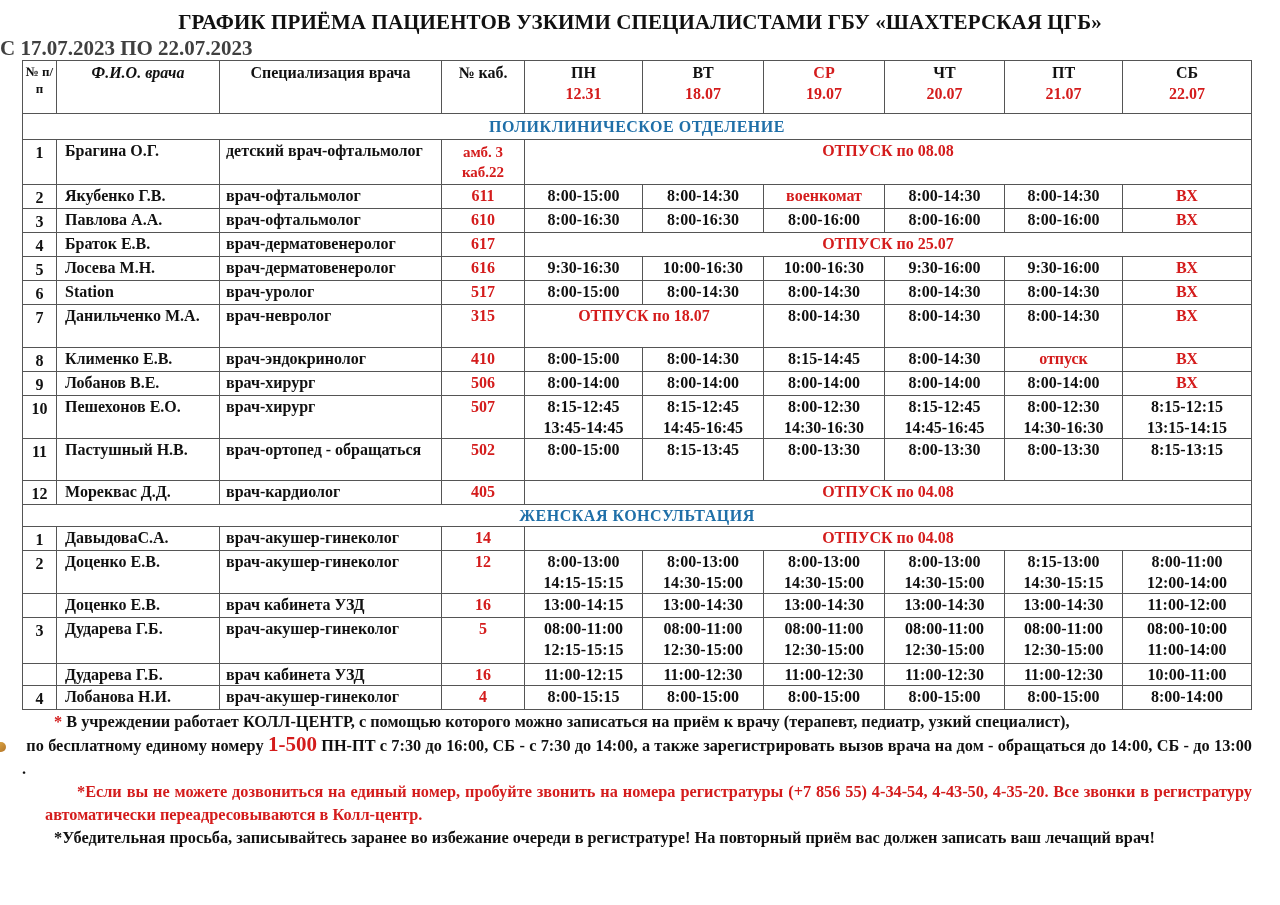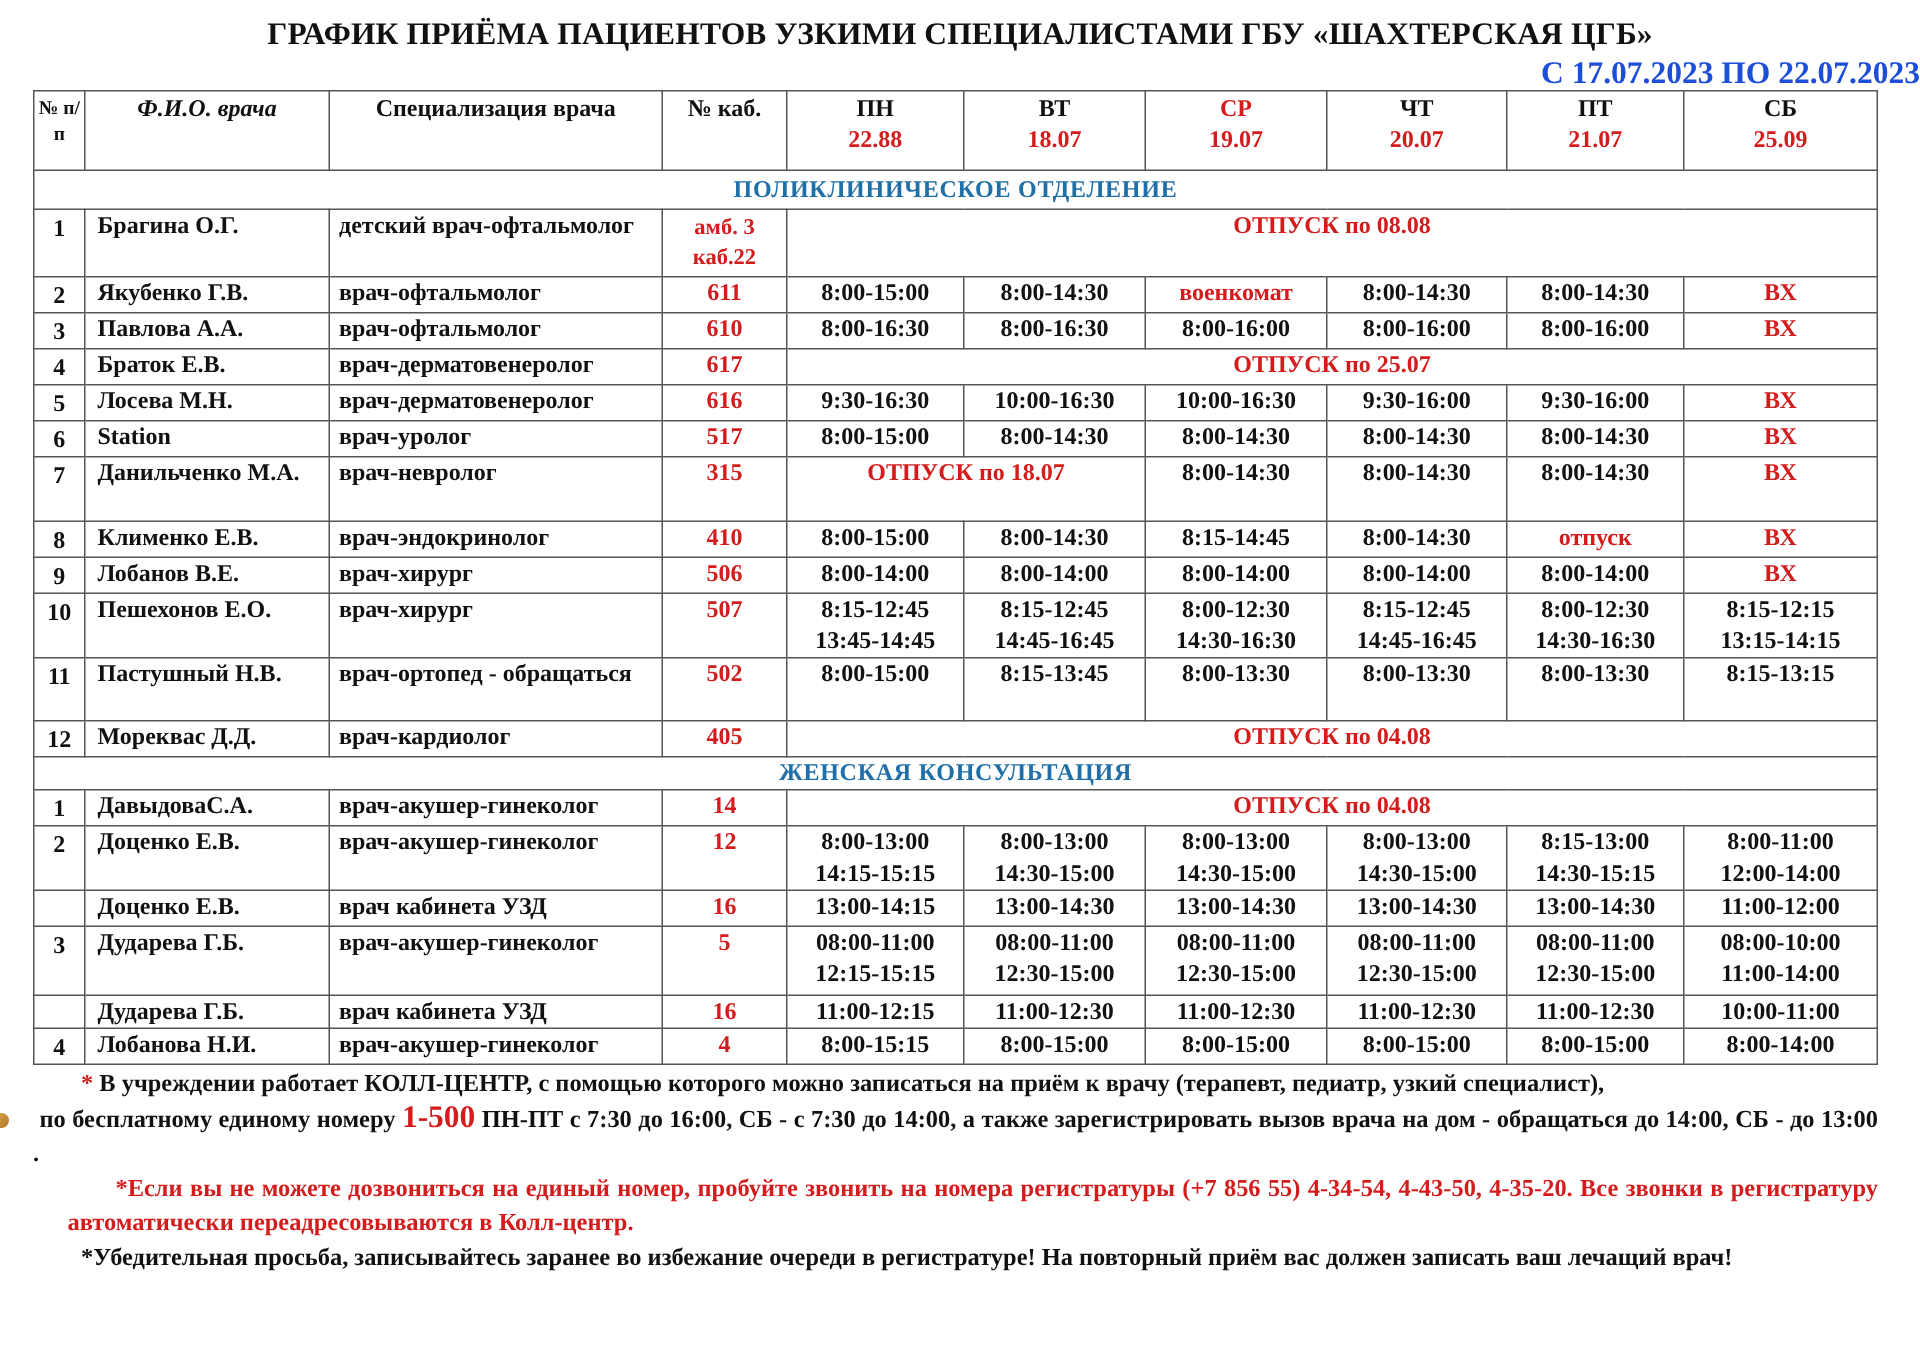--- a/index.html
+++ b/index.html
@@ -1,19 +1,19 @@
 <!DOCTYPE html>
 <html><head>
 <meta charset="utf-8">
 <style>
   html, body { margin: 0; padding: 0; background: #ffffff; }
   body { width: 1280px; height: 905px; position: relative; overflow: hidden;
          font-family: "Liberation Serif", serif; color: #111; font-weight: bold; }
   .title { position: absolute; left: 0; width: 1280px; text-align: center; font-size: 21px; top: 10px; letter-spacing: 0.1px; }
-  .subtitle { position: absolute; left: 0; width: 1280px; text-align: right; font-size: 21px; top: 36px; color: #1d4ed8; }
+  .subtitle { position: absolute; left: 0; width: 1280px; text-align: left; font-size: 21px; top: 36px; color: #404040; }
   table.sched { position: absolute; left: 22px; top: 60px; border-collapse: collapse; table-layout: fixed; width: 1229px; }
   table.sched td, table.sched th { border: 1.2px solid #555; padding: 0; vertical-align: top; font-size: 16px; line-height: 21px; }
   th { font-weight: bold; text-align: center; }
   .c-num { text-align: center; font-size: 13px; line-height: 17px; padding-top: 2px !important; }
   .c-name { padding-left: 8px !important; text-align: left; }
   .c-spec { padding-left: 6px !important; text-align: left; }
   .c-room { text-align: center; color: #d41c1c; }
   .c-time { text-align: center; }
   .red { color: #d41c1c; }
   .section td { text-align: center; color: #1f6fa8; font-size: 16.5px; letter-spacing: 0.5px; }
@@ -48,41 +48,41 @@
       <col style="width:129px">
   </colgroup>
   <thead>
     <tr style="height:53px">
       <th class="c-num" style="font-size:13px;line-height:17px;">№ п/ п</th>
       <th style="padding-top:1px;font-style:italic;">Ф.И.О. врача</th>
       <th style="padding-top:1px;">Специализация врача</th>
       <th style="padding-top:1px;">№ каб.</th>
       <th style="padding-top:1px;">
           <span class="hdr-day">ПН</span>
-          <span class="hdr-date">22.88</span>
+          <span class="hdr-date">12.31</span>
         </th>
       <th style="padding-top:1px;">
           <span class="hdr-day">ВТ</span>
           <span class="hdr-date">18.07</span>
         </th>
       <th style="padding-top:1px;">
           <span class="hdr-day red">СР</span>
           <span class="hdr-date">19.07</span>
         </th>
       <th style="padding-top:1px;">
           <span class="hdr-day">ЧТ</span>
           <span class="hdr-date">20.07</span>
         </th>
       <th style="padding-top:1px;">
           <span class="hdr-day">ПТ</span>
           <span class="hdr-date">21.07</span>
         </th>
       <th style="padding-top:1px;">
           <span class="hdr-day">СБ</span>
-          <span class="hdr-date">25.09</span>
+          <span class="hdr-date">22.07</span>
         </th>
     </tr>
   </thead>
   <tbody id="tbody">
       <tr class="section" style="height: 26px;">
         <td colspan="10" style="vertical-align: middle;">ПОЛИКЛИНИЧЕСКОЕ ОТДЕЛЕНИЕ</td>
       </tr>
       <tr style="height: 45px;">
         <td class="c-num">1</td>
         <td class="c-name">Брагина О.Г.</td>

